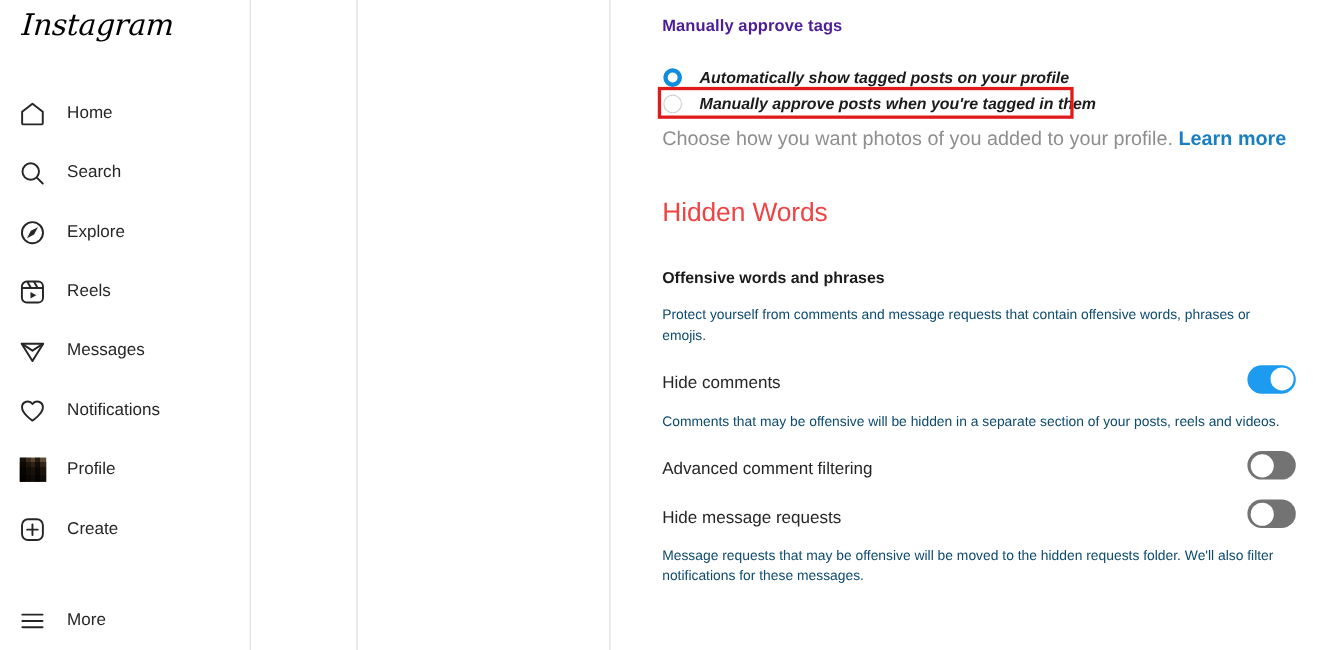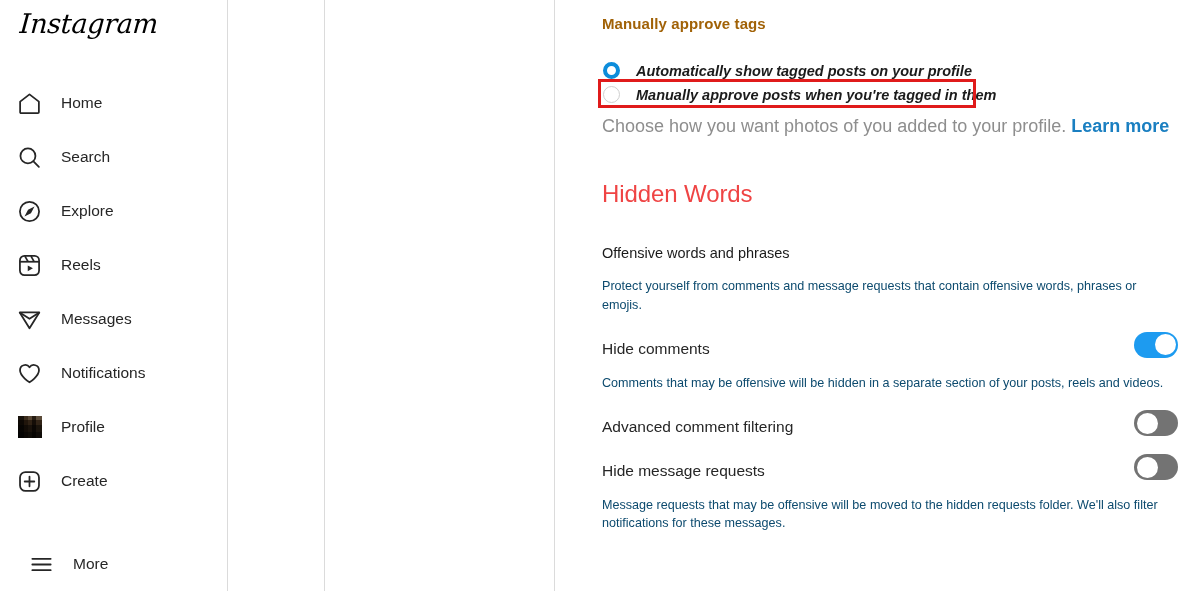--- a/index.html
+++ b/index.html
@@ -86,21 +86,21 @@
     background-color: #6b5b4a;
     background-image:
       linear-gradient(90deg, #3a3228 0 25%, #8d7a62 25% 42%, #cfc4b4 42% 58%, #5a4e3e 58% 76%, #d8d2c6 76% 100%),
       linear-gradient(180deg, #ffffff 0 18%, #8a7861 18% 40%, #4b4237 40% 72%, #2e2a22 72% 100%);
     background-blend-mode: multiply;
     image-rendering: pixelated;
   }
 
   #nav-more {
     position: absolute;
-    left: 12px;
+    left: 0;
     bottom: 0;
     width: 228px;
   }
 
   
   #panel-a {
     position: absolute;
     left: 229px; top: 0;
     width: 96px; height: 591px;
     background: #ffffff;
@@ -120,21 +120,21 @@
     left: 556px; top: 0;
     width: 644px; height: 591px;
     background: #ffffff;
     padding: 0 22px 0 46px;
     overflow: hidden;
   }
 
   .section-heading {
     font-size: 15px;
     font-weight: 700;
-    color: #a16207;
+    color: #4c1d95;
     padding-top: 15px;
     letter-spacing: 0.1px;
   }
 
   
   #radio-group {
     margin-top: 23px;
     position: relative;
   }
 
@@ -198,21 +198,21 @@
     margin-top: 42px;
     font-size: 24px;
     font-weight: 400;
     color: #ef4444;
     letter-spacing: -0.1px;
   }
 
   #offensive-title {
     margin-top: 37px;
     font-size: 14.5px;
-    font-weight: 400;
+    font-weight: 700;
     color: #1b1b1b;
   }
 
   .block-desc {
     margin-top: 16px;
     font-size: 12.6px;
     color: #0c4a6e;
     line-height: 1.45;
     max-width: 568px;
   }

